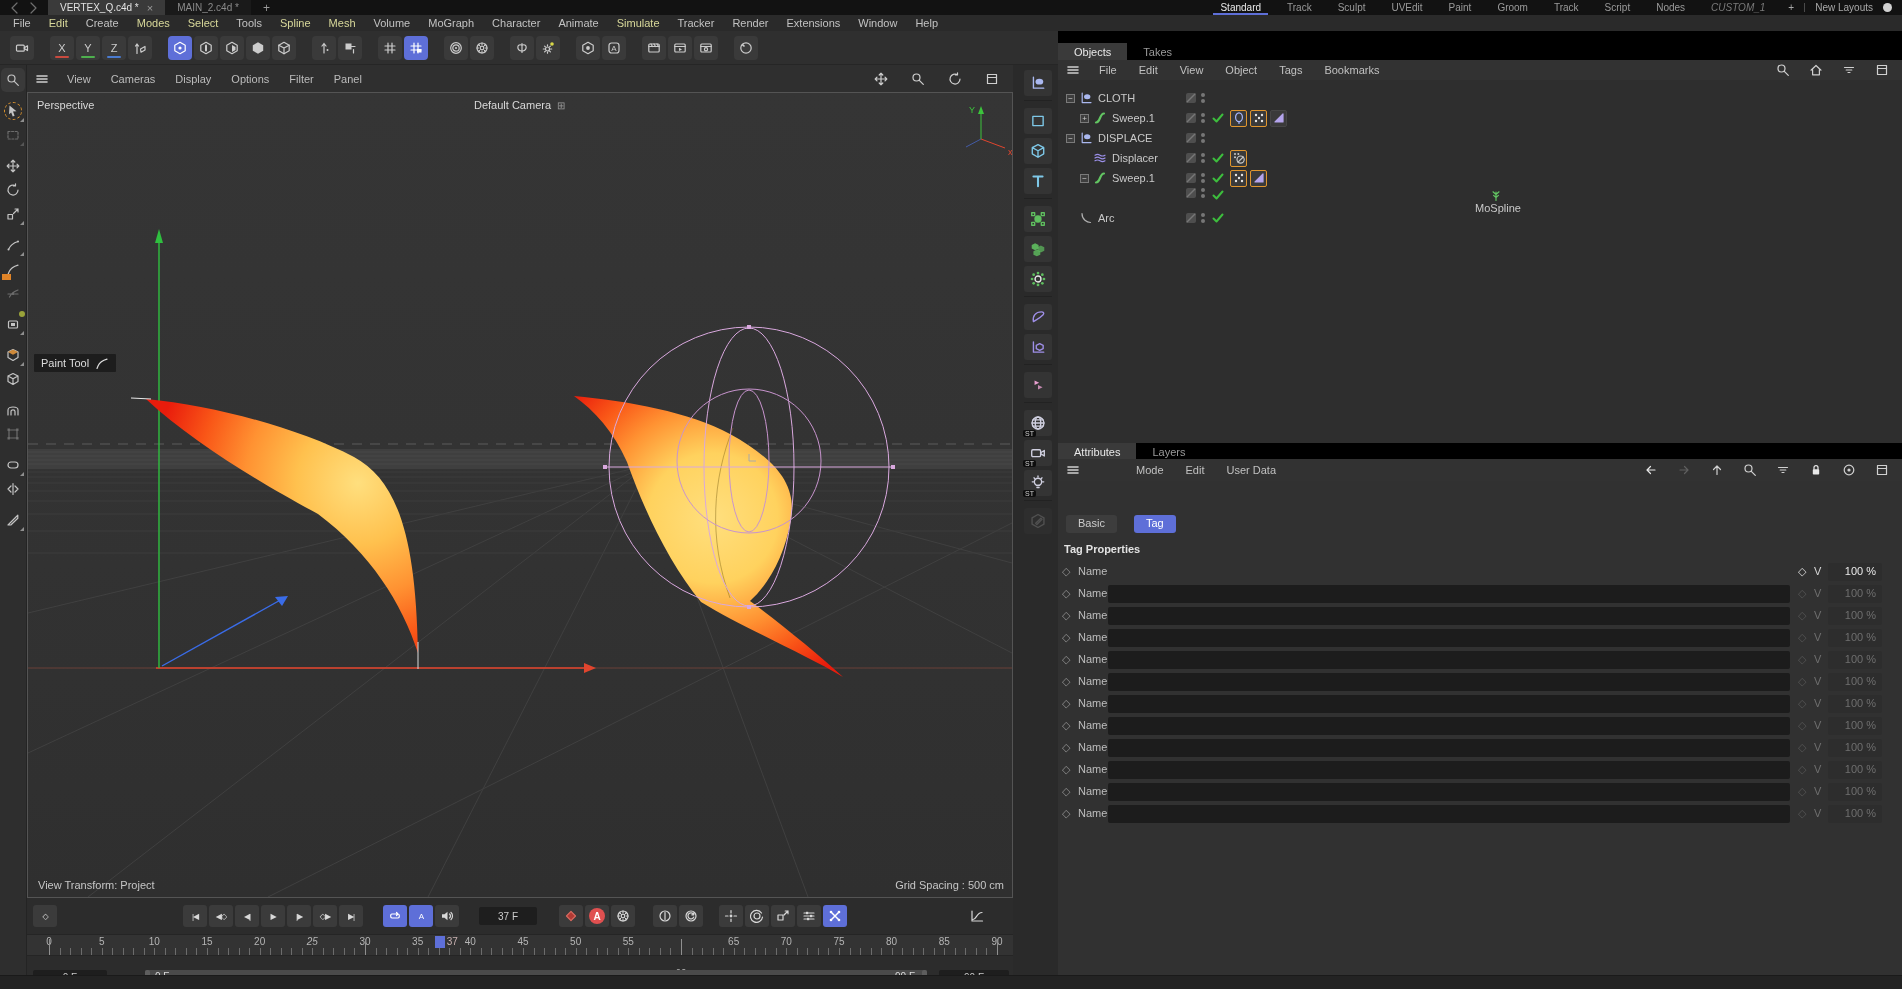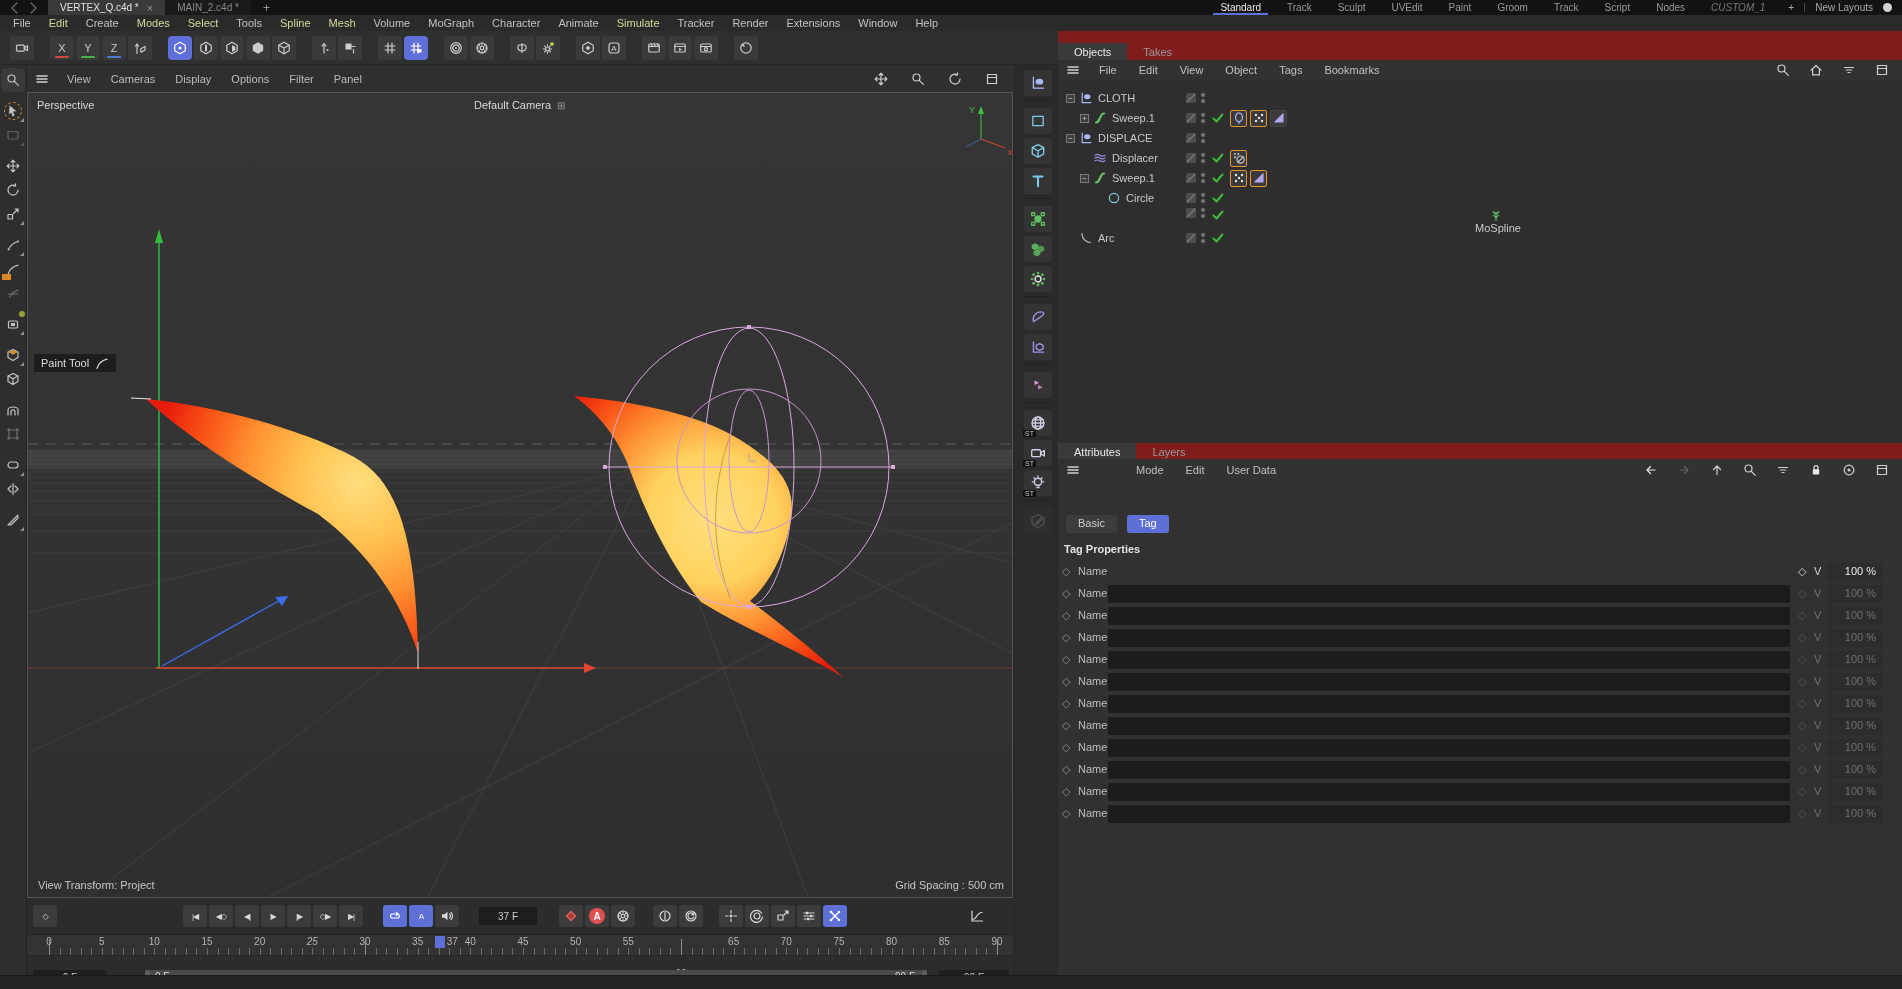--- a/index.html
+++ b/index.html
@@ -64,21 +64,21 @@
 
   
   #create-strip { position:absolute; left:1013px; top:65px; width:45px; height:910px; background:#2a2a2a; padding-left:11px; padding-top:5px; }
   .cs-btn { width:28px; height:26px; border-radius:3px; background:#343434; display:flex; align-items:center; justify-content:center; position:relative; margin-bottom:4px; }
   .cs-btn svg { width:16px; height:16px; }
   .cs-btn.dim { opacity:.4; }
   .cs-sep { width:28px; height:1px; background:#222222; margin:4px 0 7px 0; }
   .cs-badge { position:absolute; left:-1px; bottom:-1px; background:#0d0d0d; color:#cfcfcf; font-size:7px; padding:0 2px; border-radius:2px; }
 
   
-  #right-panel { position:absolute; left:1058px; top:31px; width:844px; height:958px; background:#7f1d1d; }
+  #right-panel { position:absolute; left:1058px; top:31px; width:844px; height:958px; background:#000000; }
   .panel-tabs { position:absolute; left:0; width:100%; height:17px; display:flex; font-size:11px; }
   .panel-tab { padding:1px 16px 0 16px; color:#9a9a9a; display:flex; align-items:center; }
   .panel-tab.active { background:#3a3a3a; color:#e8e8e8; }
   .panel-menu { position:absolute; left:0; width:100%; background:#323232; display:flex; align-items:center; color:#c0c0c0; }
   .panel-menu .icon { margin:0 8px; color:#d0d0d0; }
   .pm-item { padding:0 11px; }
   .pm-icons { position:absolute; right:5px; display:flex; gap:3px; align-items:center; color:#9a9a9a; }
   .pm-icons .bright { color:#e8e8e8; }
   .pm-icons .dimmer { color:#5f5f5f; }
 
@@ -98,21 +98,21 @@
   .om-tag.selected { border-color:#e0962e; }
 
   #attr-tabs { top:412px; }
   #attr-menu { top:428px; height:22px;gap:37px; }
   #attr-content { position:absolute; left:0; top:450px; bottom:0; width:100%; background:#313131; }
   #attr-title-row { position:absolute; left:0; top:8px; width:100%; height:20px; }
   #attr-title-icon { position:absolute; left:8px; top:2px; color:#d0d0d0; }
   #attr-title { position:absolute; left:28px; top:3px; color:#d8d8d8; }
   #attr-preset { position:absolute; left:746px; top:0px; width:70px; height:18px; background:#1e1e1e; border-radius:2px; color:#cccccc; padding:2px 6px; }
   #attr-preset-arrow { position:absolute; left:820px; top:0px; width:16px; height:18px; background:#3c3c3c; border-radius:2px; color:#bbbbbb; font-size:8px; display:flex; align-items:center; justify-content:center; }
-  #attr-mode-tabs { position:absolute; left:8px; top:34px; display:flex; gap:10px; }
+  #attr-mode-tabs { position:absolute; left:8px; top:34px; display:flex; gap:17px; }
   .mode-tab { height:18px; padding:2px 12px; border-radius:3px; background:#3d3d3d; color:#cccccc; }
   .mode-tab.active { background:#5e6fd8; color:#ffffff; }
   #attr-section { position:absolute; left:6px; top:62px; font-weight:bold; color:#e2e2e2; }
   #attr-rows { position:absolute; left:0; top:82px; width:100%; }
   .attr-row { position:relative; height:18px; margin-bottom:4px; }
   .ar-d1 { position:absolute; left:4px; top:2px; color:#8f8f8f; }
   .ar-label { position:absolute; left:20px; top:2px; color:#bdbdbd; }
   .ar-input { position:absolute; left:50px; top:0; width:682px; height:18px; background:#1c1c1c; border-radius:2px; padding:2px 7px; color:#e8e8e8; }
   .ar-d2 { position:absolute; left:740px; top:2px; color:#555555; }
   .ar-v { position:absolute; left:756px; top:2px; color:#6f6f6f; }
@@ -1053,39 +1053,20 @@
               </svg>
             </span>
           </span>
           <span class="om-tag selected">
             <span class="icon">
               <svg viewBox="0 0 14 14" width="14" height="14" fill="none" stroke="currentColor" stroke-width="1.2" stroke-linecap="round" stroke-linejoin="round">
                 <path d="M3 11 L11 3 V11 Z" fill="#b4a4ec" stroke="#b4a4ec"></path>
               </svg>
             </span>
           </span>
-        </span>
-      </div>
-      <div class="om-row" style="padding-left: 36px;">
-        <span class="exp-space"></span>
-        <span class="icon om-ic">
-          <svg viewBox="0 0 14 14" width="14" height="14" fill="none" stroke="currentColor" stroke-width="1.2" stroke-linecap="round" stroke-linejoin="round">
-            <circle cx="7" cy="7" r="4.6" stroke="#7ec8e3"></circle>
-          </svg>
-        </span>
-        <span>Circle</span>
-        <span class="om-layerbox"></span>
-        <span class="om-dots">
-          <i></i>
-          <i></i>
-        </span>
-        <span class="icon om-check">
-          <svg viewBox="0 0 14 14" width="14" height="14" fill="none" stroke="currentColor" stroke-width="1.2" stroke-linecap="round" stroke-linejoin="round">
-            <path d="M2.5 7.5 L5.5 10.5 L11.5 3.5" stroke="#3dbd3d" stroke-width="2"></path>
-          </svg>
         </span>
       </div>
       <div class="om-row" style="padding-left: 36px; flex-direction: column;">
         <span class="exp-space"></span>
         <span class="icon om-ic">
           <svg viewBox="0 0 14 14" width="14" height="14" fill="none" stroke="currentColor" stroke-width="1.2" stroke-linecap="round" stroke-linejoin="round">
             <path d="M7 12.5 V4 M7 6.5 L4 3.8 M7 6.5 L10 3.8 M7 9.5 L4.6 7.4 M7 9.5 L9.4 7.4" stroke="#62c462"></path>
           </svg>
         </span>
         <span>MoSpline</span>

